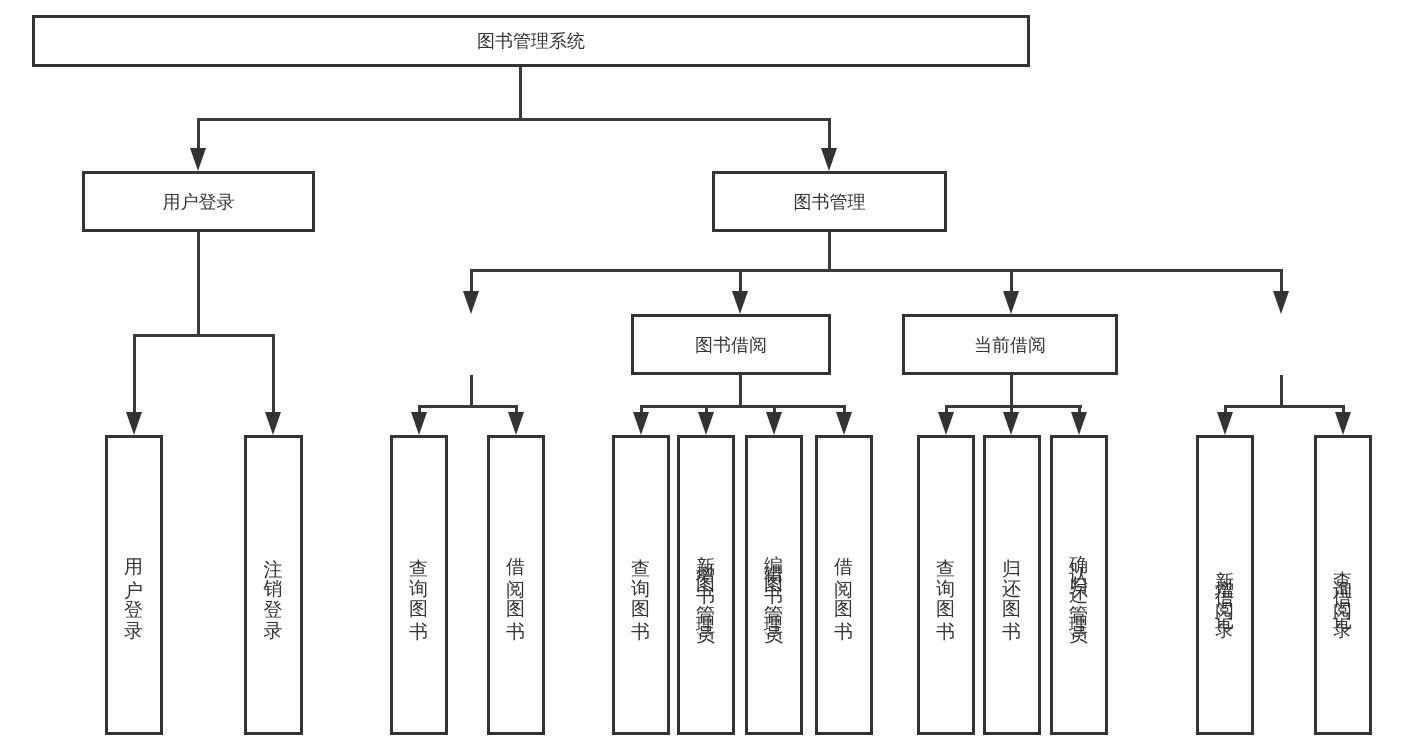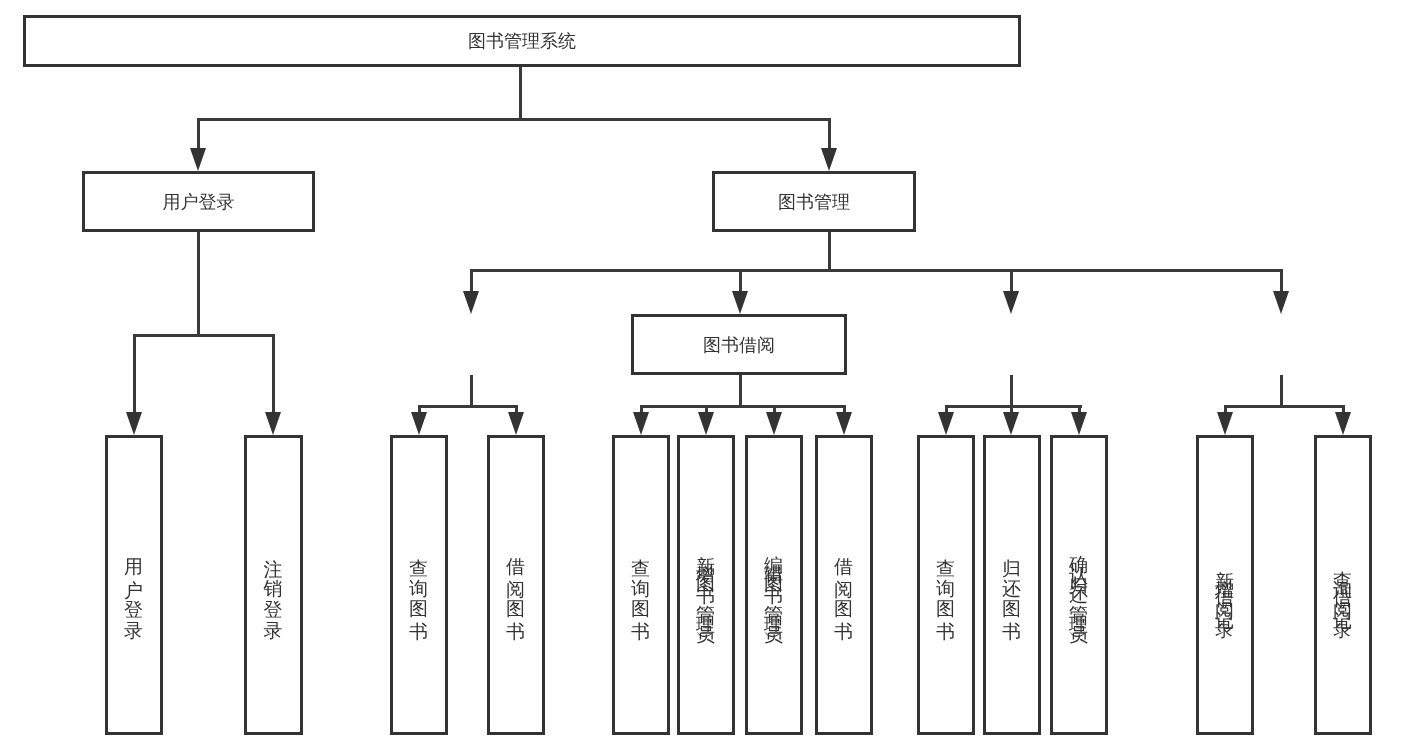--- a/index.html
+++ b/index.html
@@ -115,33 +115,36 @@
   <div class="arrow" style="left:1003px;top:412px;"></div>
   <div class="arrow" style="left:1071px;top:412px;"></div>
 
   <div class="vline" style="left:1280px;top:375px;height:33px;"></div>
   <div class="hline" style="left:1224px;top:405px;width:120px;"></div>
   <div class="vline" style="left:1224px;top:405px;height:10px;"></div>
   <div class="vline" style="left:1342px;top:405px;height:10px;"></div>
   <div class="arrow" style="left:1217px;top:412px;"></div>
   <div class="arrow" style="left:1335px;top:412px;"></div>
 
-  <div class="node" style="left:23px;top:15px;width:998px;height:52px;">
+  <div class="node" style="left:32px;top:15px;width:998px;height:52px;">
     <span class="label">图书管理系统</span>
   </div>
 
   <div class="node" style="left:82px;top:171px;width:233px;height:61px;">
     <span class="label">用户登录</span>
   </div>
-  <div class="node" style="left:712px;top:171px;width:204px;height:61px;align-items:center;">
+  <div class="node" style="left:712px;top:171px;width:235px;height:61px;align-items:center;">
     <span class="label">图书管理</span>
   </div>
 
-  <div class="node" style="left:631px;top:314px;width:216px;height:61px;">
+  <div class="node" style="left:631px;top:314px;width:200px;height:61px;">
     <span class="label">图书借阅</span>
+  </div>
+  <div class="node" style="left:902px;top:314px;width:216px;height:61px;">
+    <span class="label">当前借阅</span>
   </div>
 
   <div class="node leaf" style="left:105px;top:435px;width:58px;height:300px;">
     <span class="vtext">用户登录</span>
   </div>
   <div class="node leaf" style="left:244px;top:435px;width:59px;height:300px;">
     <span class="vtext">注销登录</span>
   </div>
 
   <div class="node leaf" style="left:390px;top:435px;width:58px;height:300px;">

